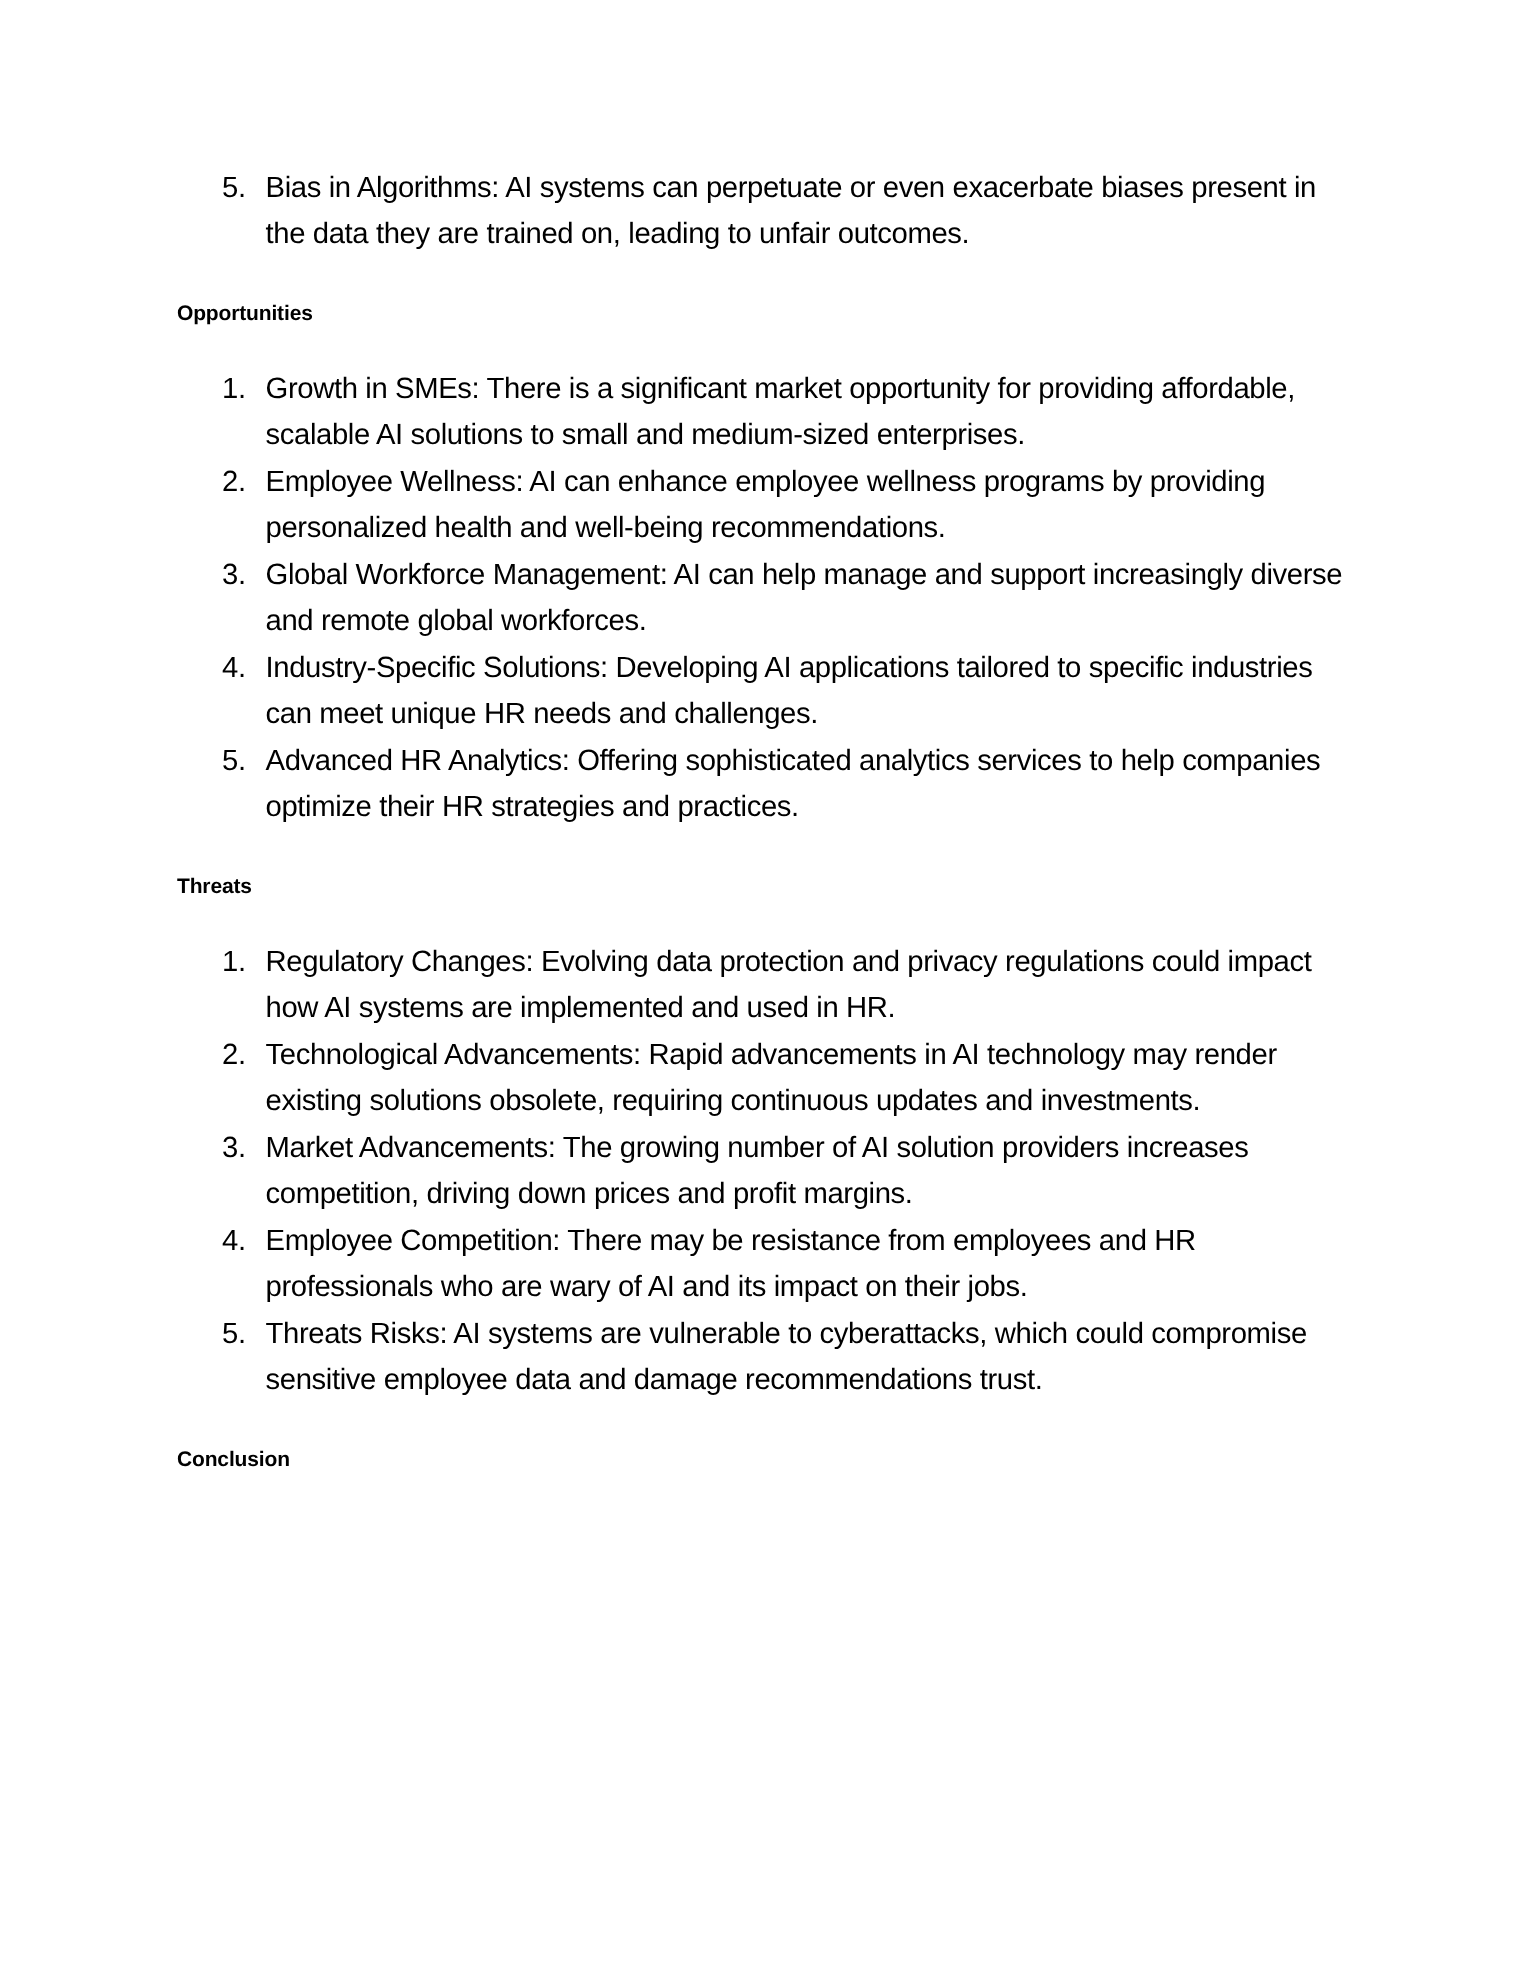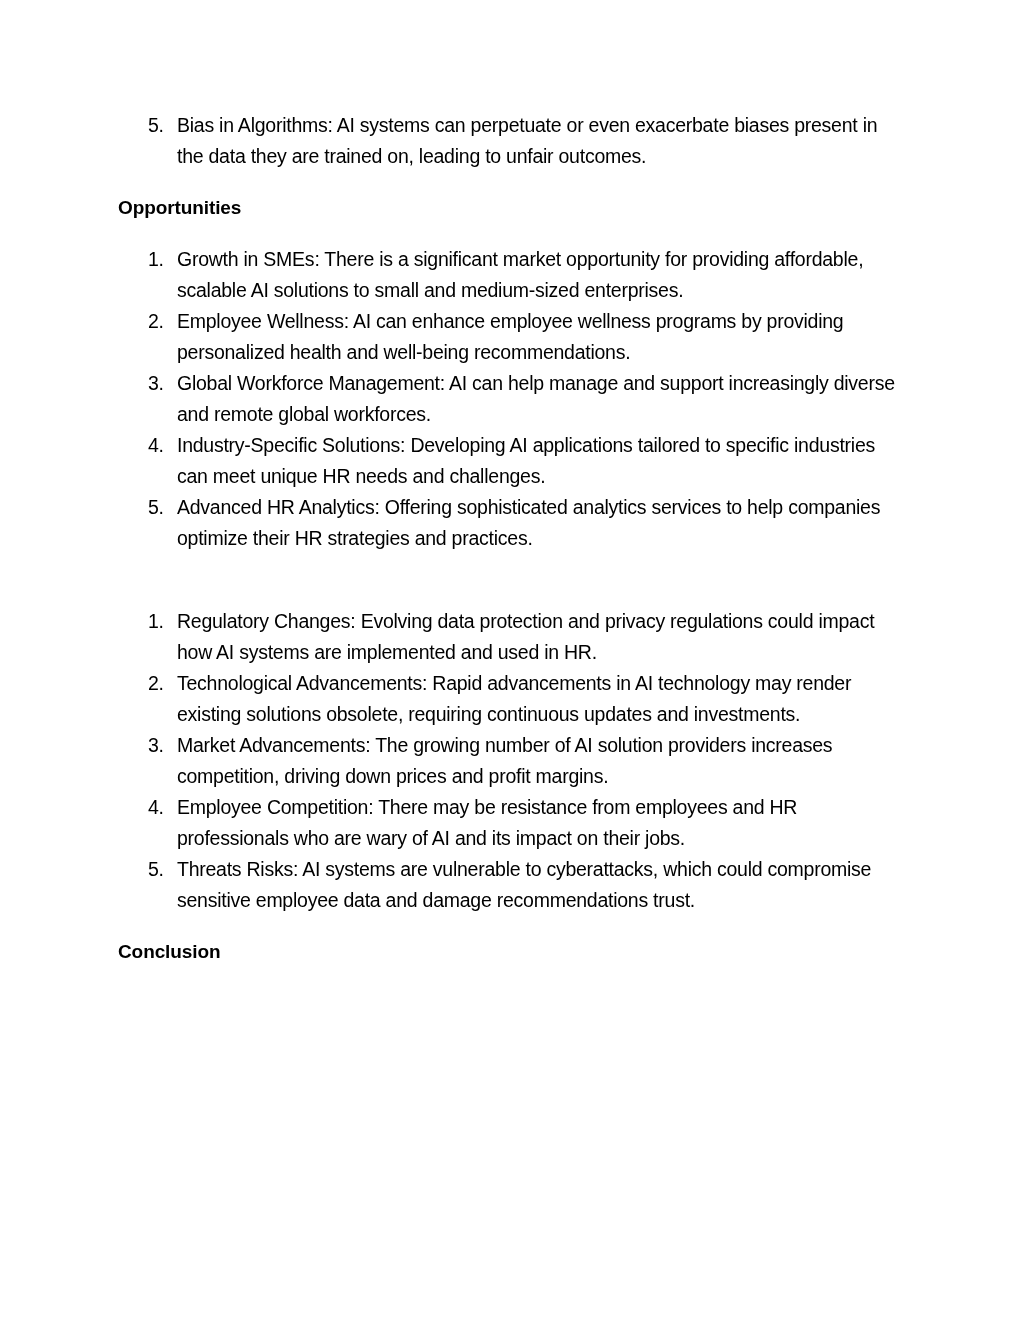--- a/index.html
+++ b/index.html
@@ -27,21 +27,21 @@
 
   .content {
     position: absolute;
     left: 118px;
     top: 110px;
     width: 790px;
   }
 
   
   .section-heading {
-    font-size: 19px;
+    font-size: 14px;
     font-weight: bold;
     line-height: 20px;
     letter-spacing: -0.1px;
     margin: 0;
     padding: 0;
     color: #000000;
   }
 
   
   ol.doc-list {
@@ -113,20 +113,21 @@
         <span class="term">Industry-Specific Solutions</span><span>: </span><span>Developing AI applications tailored to specific industries can meet unique HR needs and challenges.</span>
       </li>
       <li>
         <span class="marker">5.</span>
         <span class="term">Advanced HR Analytics</span><span>: </span><span>Offering sophisticated analytics services to help companies optimize their HR strategies and practices.</span>
       </li>
     </ol>
 
     <div class="spacer-md"></div>
 
+    <div class="section-heading">Threats</div>
 
     <div class="spacer-md"></div>
 
     <ol class="doc-list">
       <li>
         <span class="marker">1.</span>
         <span class="term">Regulatory Changes</span><span>: </span><span>Evolving data protection and privacy regulations could impact how AI systems are implemented and used in HR.</span>
       </li>
       <li>
         <span class="marker">2.</span>

